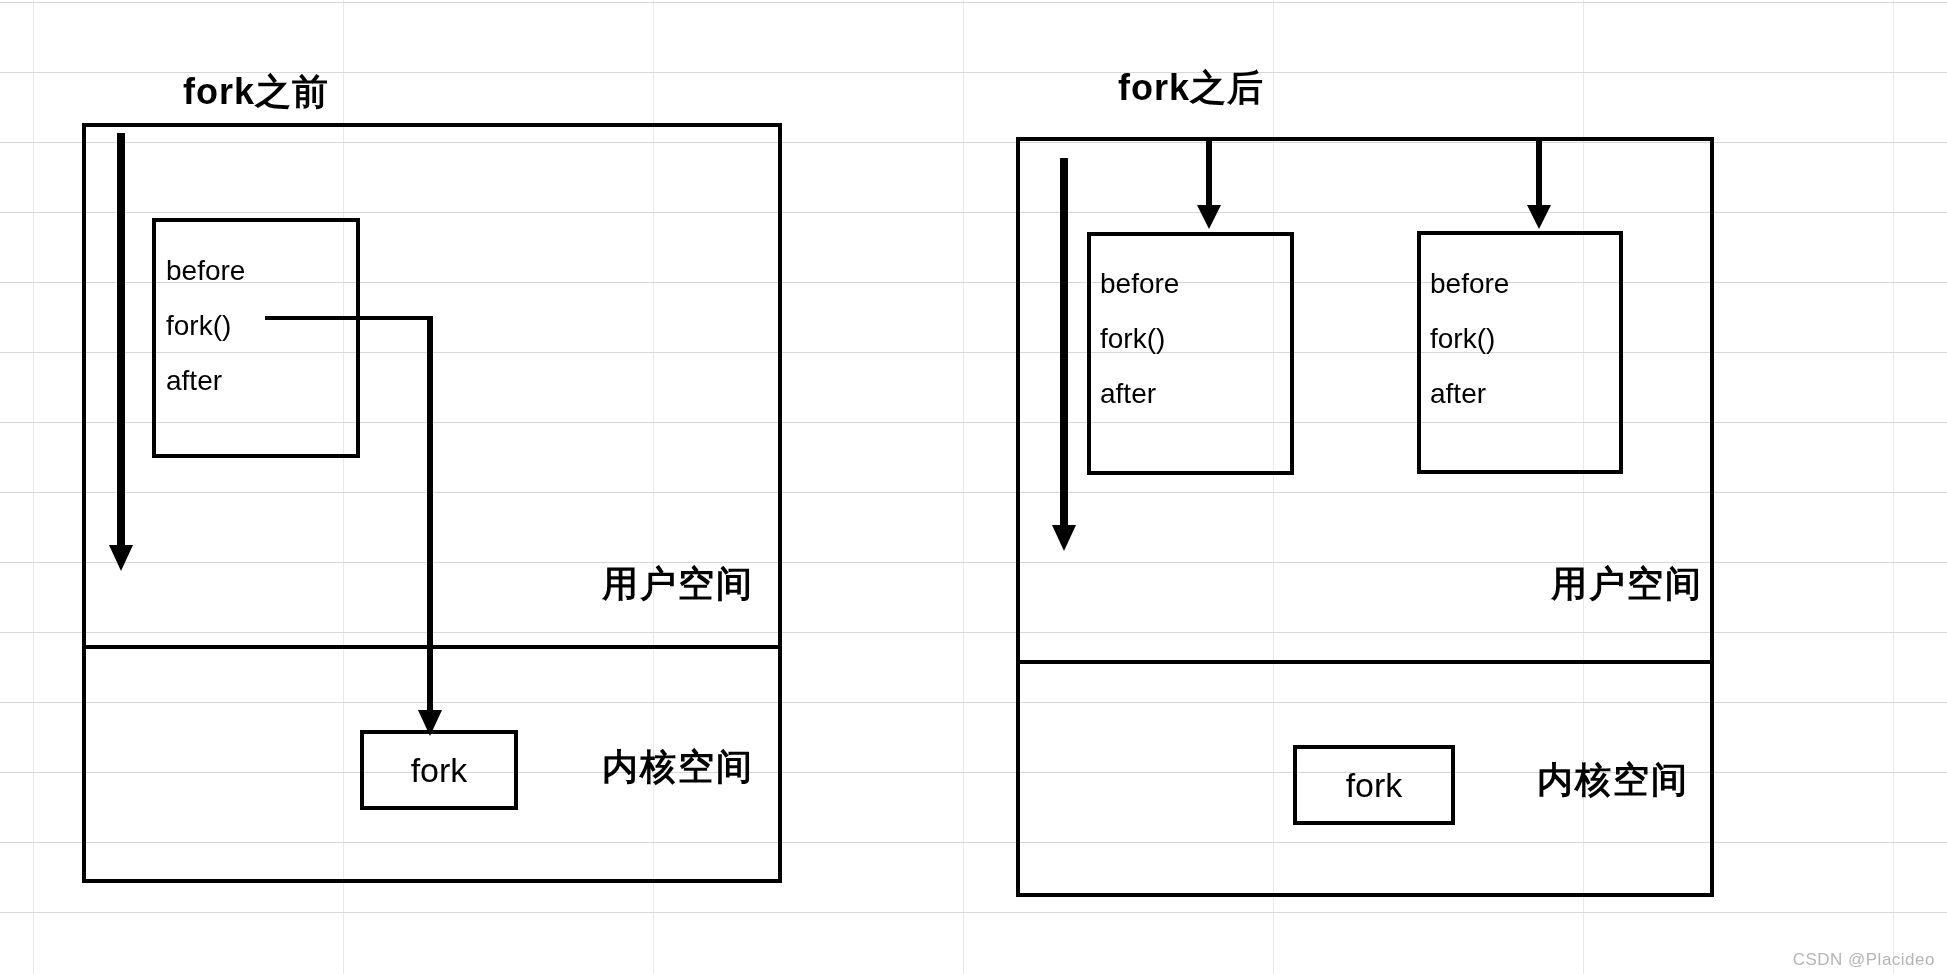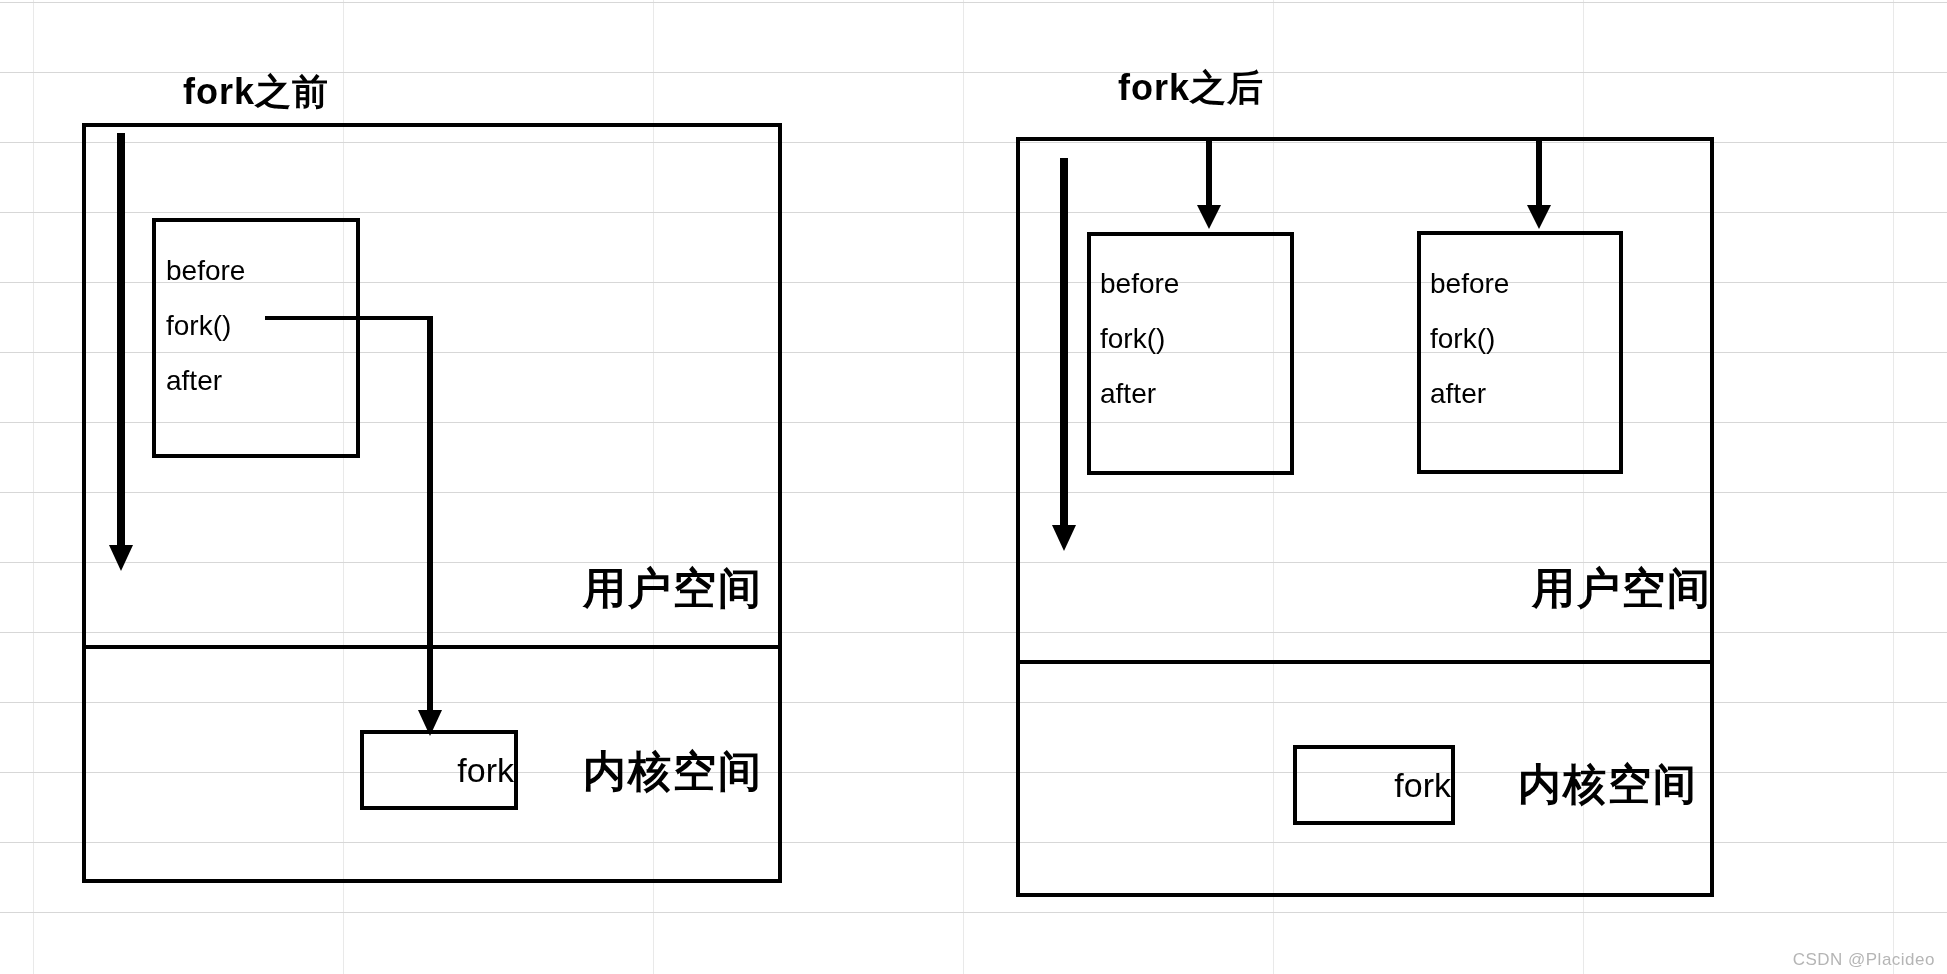--- a/index.html
+++ b/index.html
@@ -14,22 +14,22 @@
     color:#000;
   }
   .box{position:absolute;border:4px solid #000;background:transparent;box-sizing:border-box;}
   .hline{position:absolute;background:#000;height:4px;}
   .shaft-v{position:absolute;background:#000;}
   .arrowhead-down{position:absolute;width:0;height:0;
     border-left:12px solid transparent;border-right:12px solid transparent;border-top:26px solid #000;}
   .title{position:absolute;font-size:36px;font-weight:600;letter-spacing:1px;white-space:nowrap;}
   .code-lines{position:absolute;font-size:28px;font-weight:500;}
   .code-lines div{height:55px;line-height:55px;white-space:nowrap;}
-  .space-label{position:absolute;font-size:43px;font-weight:700;letter-spacing:2px;white-space:nowrap;}
-  .fork-box-label{display:flex;align-items:center;justify-content:flex-end;
+  .space-label{position:absolute;font-size:36px;font-weight:700;letter-spacing:2px;white-space:nowrap;margin-left:19px;}
+  .fork-box-label{display:flex;align-items:center;justify-content:center;
     font-size:34px;font-weight:500;}
   .watermark{position:absolute;font-size:17px;color:#b5b5b5;letter-spacing:.5px;white-space:nowrap;}
 </style>
 </head>
 <body>
 
 <div id="stage">
 
   <div class="title" style="left:183px;top:68px;">fork之前</div>
 

